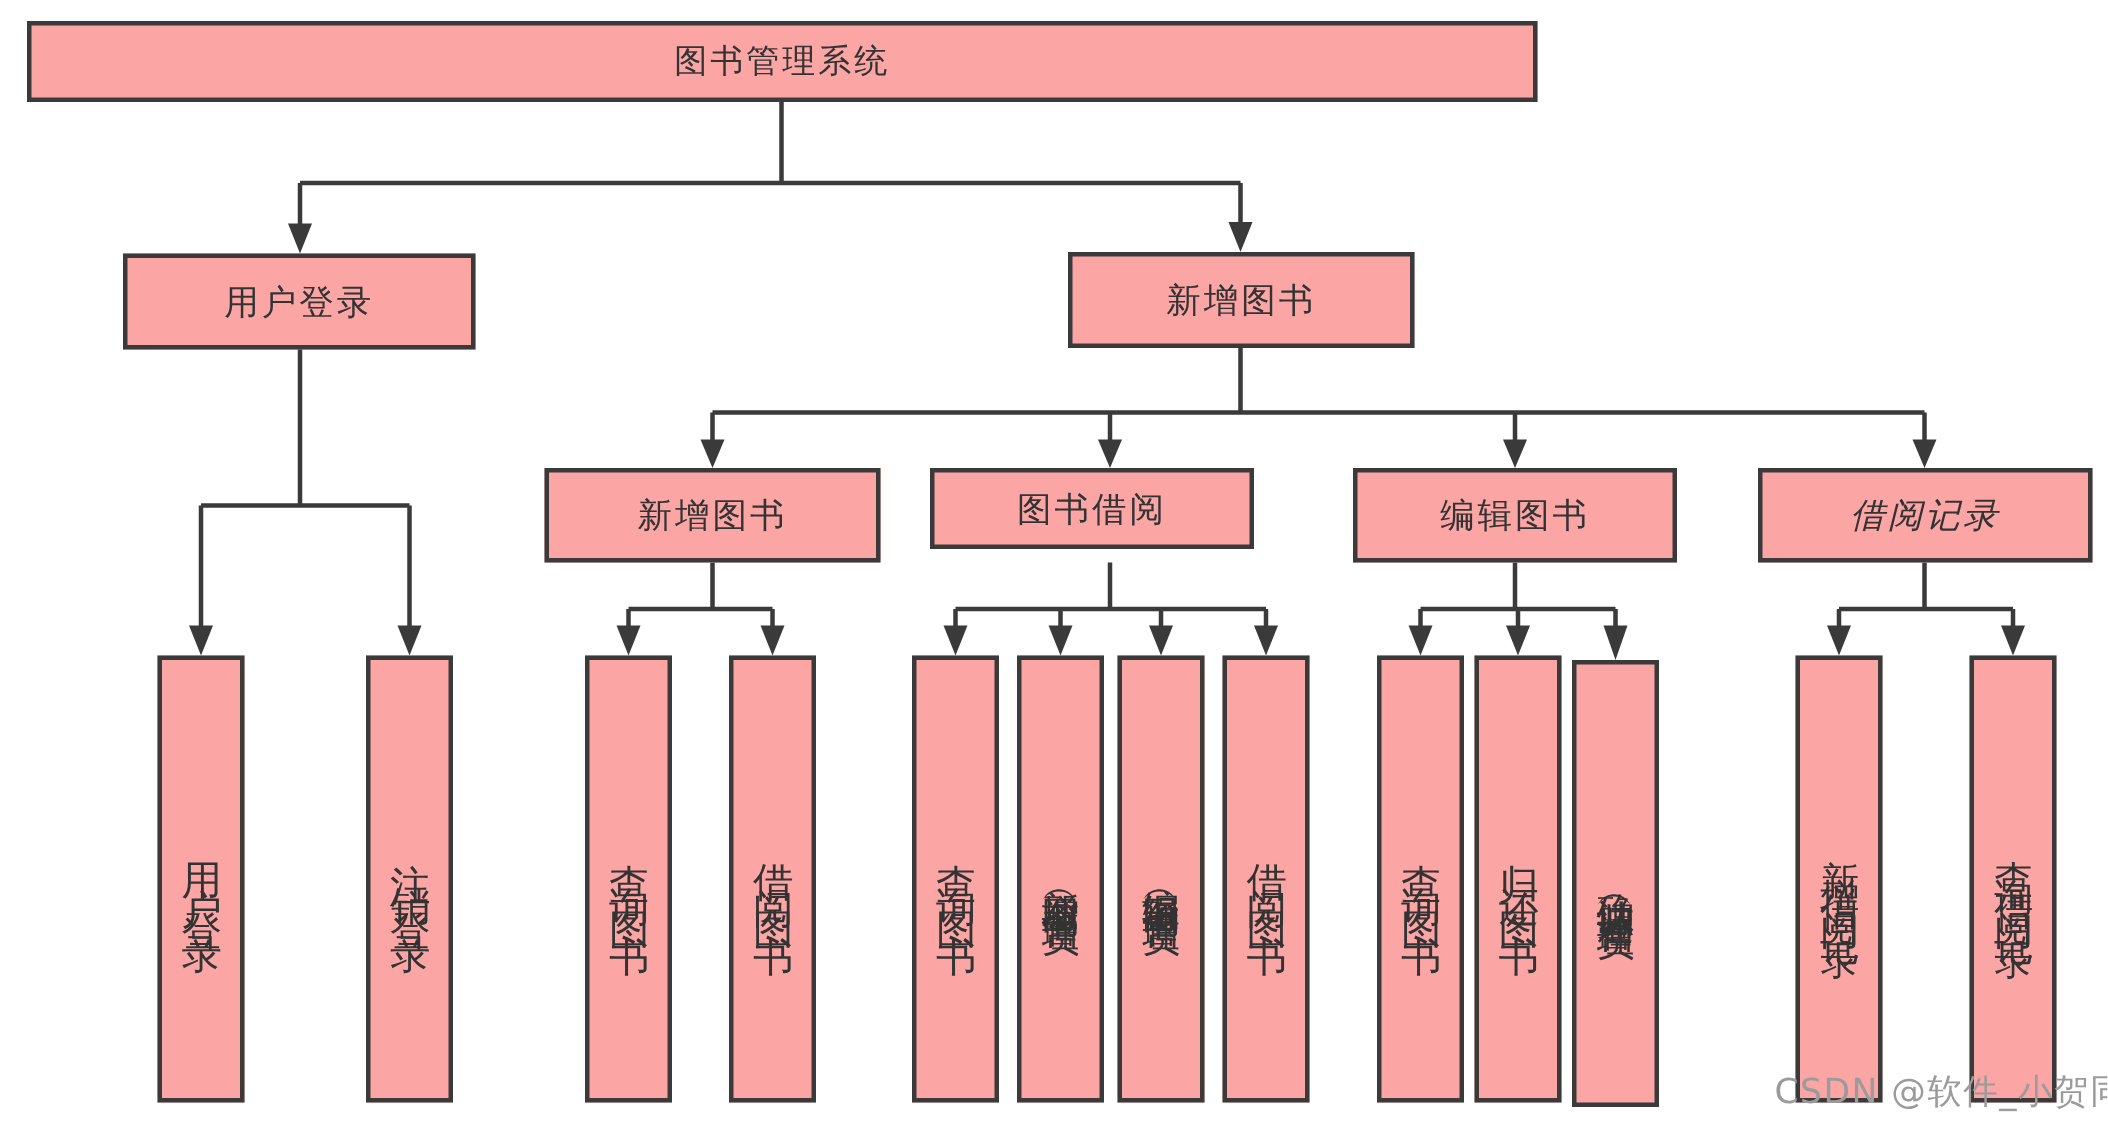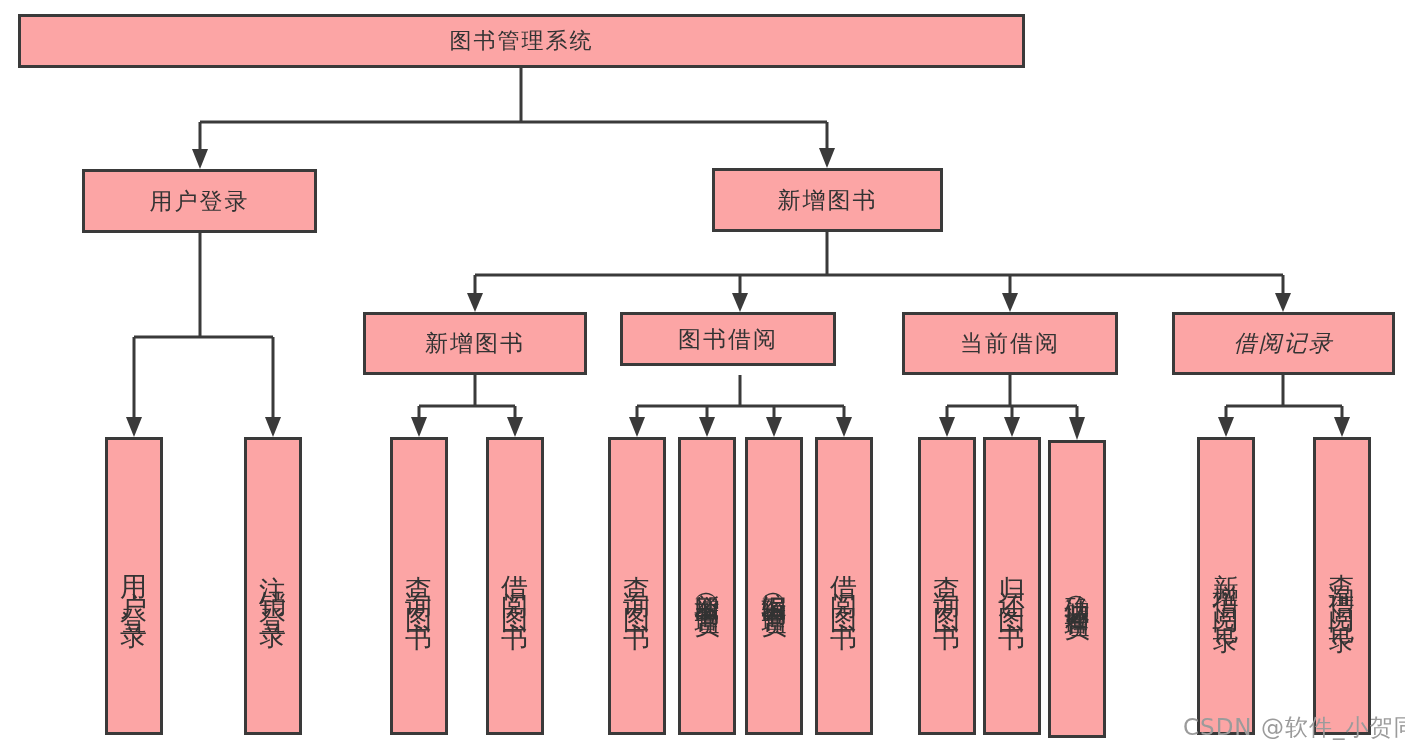--- a/index.html
+++ b/index.html
@@ -115,21 +115,21 @@
     <span class="h-label">新增图书</span>
   </div>
 
   <div class="node" style="left:363px;top:312px;width:224px;height:63px;">
     <span class="h-label">新增图书</span>
   </div>
   <div class="node" style="left:620px;top:312px;width:216px;height:54px;">
     <span class="h-label">图书借阅</span>
   </div>
   <div class="node" style="left:902px;top:312px;width:216px;height:63px;">
-    <span class="h-label">当前借阅</span>
+    <span class="h-label">编辑图书</span>
   </div>
   <div class="node" style="left:1172px;top:312px;width:223px;height:63px;font-style:italic;">
     <span class="h-label">借阅记录</span>
   </div>
 
   <div class="node leaf" style="left:105px;">
     <span class="v-label">用户登录</span>
   </div>
   <div class="node leaf" style="left:244px;">
     <span class="v-label">注销登录</span>

